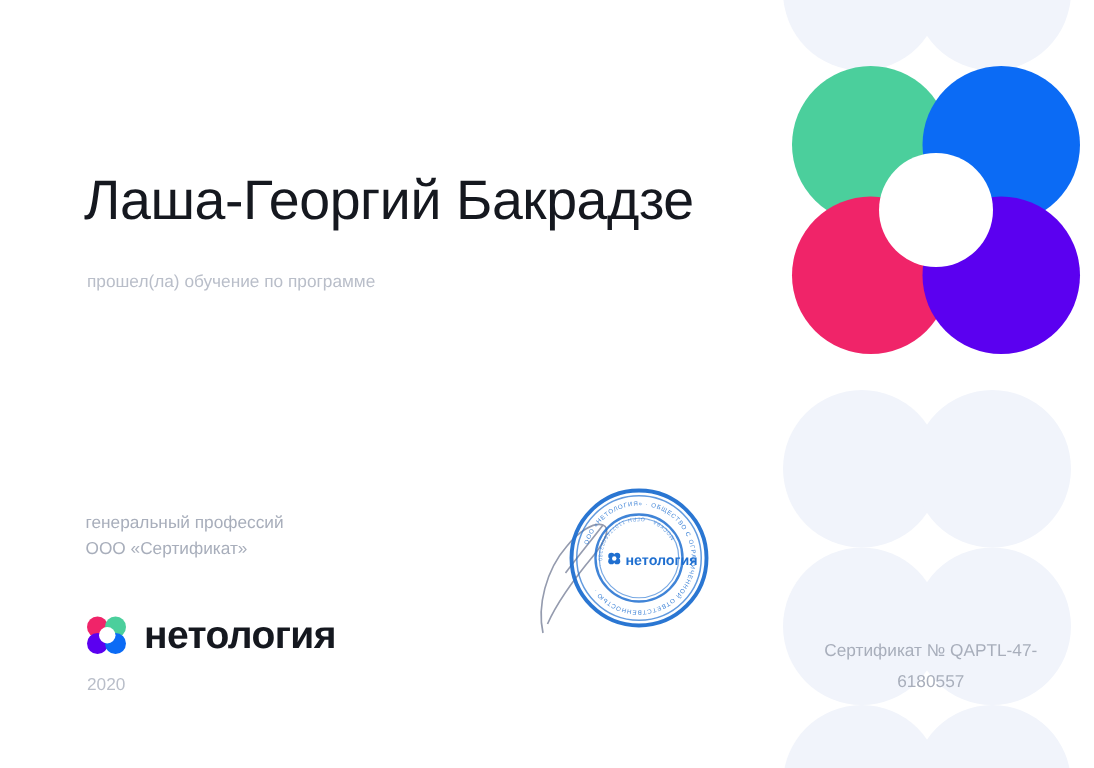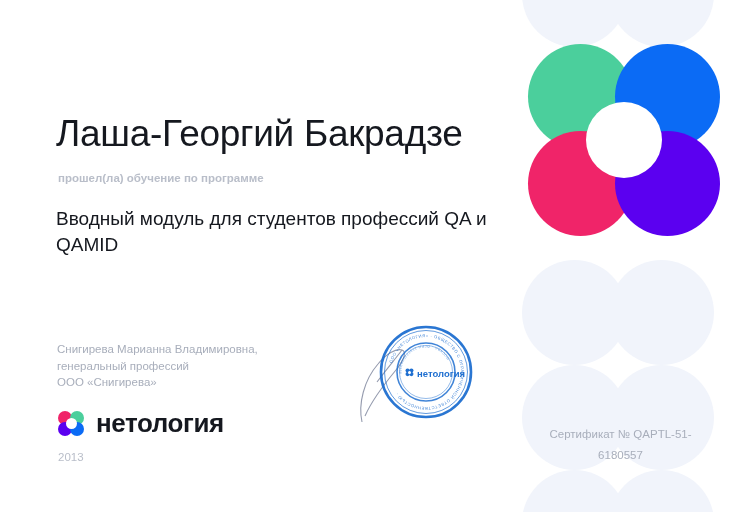--- a/index.html
+++ b/index.html
@@ -68,24 +68,23 @@
     position:absolute;
     top:113px; left:0;
     font-size:37px;
     font-weight:400;
     color:#15181f;
     letter-spacing:-0.3px;
     white-space:nowrap;
   }
   .passed-label {
     position:absolute;
-    top:172px; left:2px;
+    top:182px; left:2px;
     font-size:11.5px;
     color:#b9bec9;
-    font-weight:bold;
   }
   .program-name {
     position:absolute;
     top:206px; left:0;
     width:440px;
     font-size:19px;
     line-height:26px;
     color:#15181f;
   }
 
@@ -165,51 +164,49 @@
 
     <div class="brand-cluster">
       <div class="brand-circle bc-green" style="background: rgb(75, 207, 156);"></div>
       <div class="brand-circle bc-blue" style="background: rgb(11, 107, 245);"></div>
       <div class="brand-circle bc-pink" style="background: rgb(240, 36, 105);"></div>
       <div class="brand-circle bc-violet" style="background: rgb(91, 0, 240);"></div>
       <div class="brand-hole"></div>
     </div>
 
     <div class="cert-number">
-      <span>Сертификат № QAPTL-51-</span><br>
+      <span>Сертификат № QAPTL-47-</span><br>
       <span>6180557</span>
     </div>
   </div>
 
   <div class="content">
 
     <div class="recipient-name">Лаша-Георгий Бакрадзе</div>
 
     <div class="passed-label">прошел(ла) обучение по программе</div>
 
-    <div class="program-name">Вводный модуль для студентов профессий QA и QAMID</div>
 
     <div class="signatory">
-      <div>Снигирева Марианна Владимировна,</div>
       <div>генеральный профессий</div>
-      <div>ООО «Снигирева»</div>
+      <div>ООО «Сертификат»</div>
     </div>
 
     <div class="logo-row">
       <div class="logo-mark">
         <div class="lm-dot lm-pink" style="background: rgb(240, 36, 105);"></div>
         <div class="lm-dot lm-green" style="background: rgb(75, 207, 156);"></div>
         <div class="lm-dot lm-violet" style="background: rgb(91, 0, 240);"></div>
         <div class="lm-dot lm-blue" style="background: rgb(11, 107, 245);"></div>
         <div class="lm-hole"></div>
       </div>
       <div class="logo-word">нетология</div>
     </div>
 
-    <div class="year">2013</div>
+    <div class="year">2020</div>
   </div>
 
   <div class="seal-area">
     <svg width="128" height="112" viewBox="0 0 128 112">
       <defs>
         <path id="ringPathOuter" d="M 74,54 m -35,0 a 35,35 0 1,1 70,0 a 35,35 0 1,1 -70,0" fill="none"></path>
         <path id="ringPathInner" d="M 74,54 m 27,0 a 27,27 0 1,0 -54,0 a 27,27 0 1,0 54,0" fill="none"></path>
       </defs>
 
       <g stroke="#8C93A8" fill="none" stroke-width="1.1" opacity="0.92">

